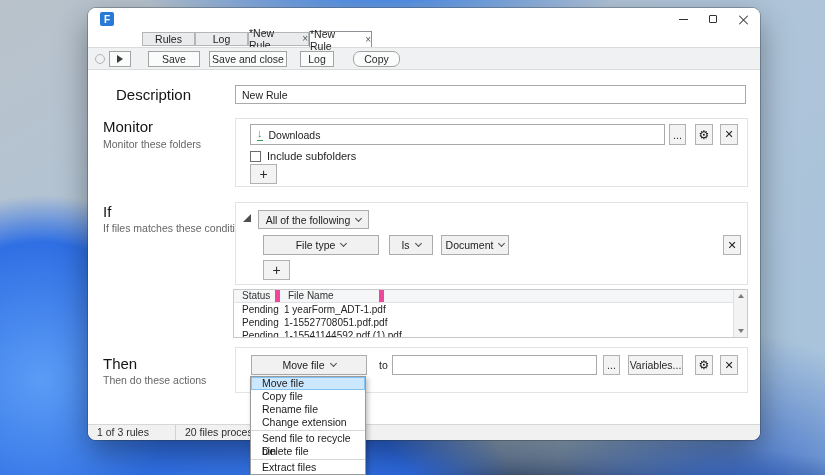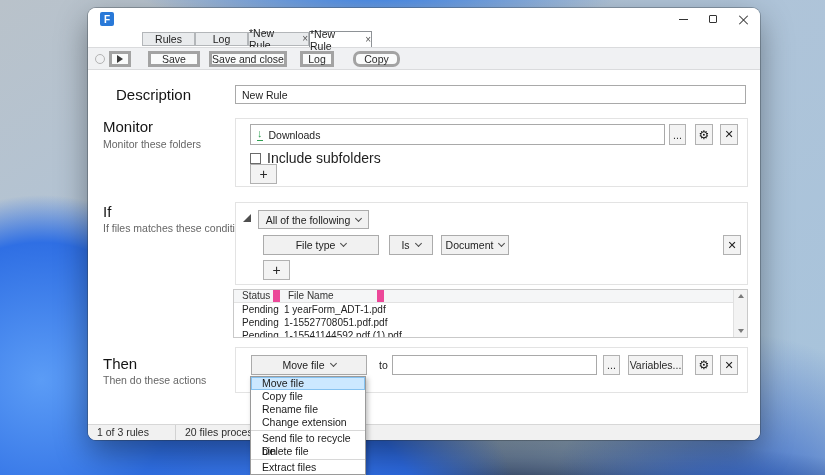--- a/index.html
+++ b/index.html
@@ -37,21 +37,21 @@
   .tab { position:absolute; top:2px; height:14px; background:#e9ebed; border:1px solid #b3b6b9;
     display:flex; align-items:center; justify-content:center; font-size:10.5px; color:#222; }
   .tab.active { top:1px; height:16px; background:#fff; border-color:#8e9296; border-bottom:none; z-index:2; }
   .tabx { margin-left:7px; font-size:10px; color:#555; line-height:10px; }
   .gearbtn { position:absolute; left:644px; top:1px; width:18px; height:15px; font-size:13px; color:#1f1f1f;
     display:flex; align-items:center; justify-content:center; }
 
   .toolbar { position:absolute; left:0; top:39px; width:100%; height:23px; background:#f0f1f3;
     border-top:1px solid #dadbdd; border-bottom:1px solid #dadbdd; }
   .tb-circle { position:absolute; left:7px; top:6px; width:10px; height:10px; border:1px solid #b3b3b3; border-radius:50%; }
-  .tbtn { position:absolute; top:3px; height:16px; background:#fafbfb; border:3px solid #a3a3a3;
+  .tbtn { position:absolute; top:3px; height:16px; background:#fafbfb; border:1px solid #a3a3a3;
     display:flex; align-items:center; justify-content:center; font-size:10.5px; color:#2b2b2b; }
   .play-tri { width:0; height:0; border-left:6px solid #3a3a3a; border-top:4px solid transparent; border-bottom:4px solid transparent; }
 
   .content { position:absolute; left:0; top:62px; width:100%; height:354px; background:#fff; }
   .sec-title { position:absolute; font-size:15px; color:#141414; }
   .sec-sub { position:absolute; font-size:10.5px; color:#666; }
 
   .group { position:absolute; left:147px; width:513px; border:1px solid #e3e3e3; background:#fff; }
   .inputbox { position:absolute; background:#fff; border:1px solid #a9a9a9; font-size:10.5px; color:#1d1d1d;
     display:flex; align-items:center; padding:0 6px; gap:6px; }
@@ -59,29 +59,29 @@
   .sel { position:absolute; background:#f1f1f1; border:1px solid #ababab; font-size:10.5px; color:#222;
     display:flex; align-items:center; justify-content:center; gap:6px; padding:0 6px; }
   .chev { width:5px; height:5px; border-right:1px solid #4a4a4a; border-bottom:1px solid #4a4a4a;
     transform:rotate(45deg); margin-top:-3px; flex:none; }
   .sqbtn { position:absolute; background:#f3f3f3; border:1px solid #b1b1b1; font-size:10.5px; color:#2a2a2a;
     display:flex; align-items:center; justify-content:center; }
   .xglyph { font-size:11px; color:#222; } .gearglyph { font-size:12px; color:#111; line-height:12px; }
   .dlicon { color:#2fa152; font-weight:bold; font-size:11px; line-height:10px; height:13px;
     border-bottom:1.5px solid #2fa152; flex:none; }
   .checkbox { width:11px; height:11px; border:1px solid #6b6b6b; background:#fff; flex:none; }
-  .cbrow { position:absolute; display:flex; align-items:center; gap:6px; font-size:14px; color:#1f1f1f; }
+  .cbrow { position:absolute; display:flex; align-items:center; gap:6px; font-size:11px; color:#1f1f1f; }
   .expander { width:0; height:0; border-left:8px solid transparent; border-bottom:8px solid #4f4f4f; }
 
   
   .filelist { position:absolute; left:145px; top:219px; width:515px; height:49px; border:1px solid #c9c9c9;
     background:#fff; overflow:hidden; }
   .fl-header { position:absolute; left:0; top:0; width:501px; height:13px; background:#f5f6f7;
     border-bottom:1px solid #e2e2e2; display:flex; font-size:10px; color:#333; }
-  .fl-hcell { padding-left:8px; line-height:12px; border-right:7px solid #ec4899; }
+  .fl-hcell { padding-left:8px; line-height:12px; border-right:5px solid #ec4899; }
   .fl-rows { position:absolute; left:0; top:13px; width:501px; height:36px; overflow:hidden; }
   .fl-row { display:flex; height:13px; line-height:13px; font-size:10px; color:#222; }
   .fl-c1 { width:46px; padding-left:8px; flex:none; } .fl-c2 { padding-left:4px; }
   .fl-scroll { position:absolute; right:0; top:0; width:14px; height:47px; background:#f3f3f3; border-left:1px solid #e0e0e0; }
   .sarr-up { position:absolute; left:4px; top:4px; width:0; height:0; border-left:3px solid transparent;
     border-right:3px solid transparent; border-bottom:4px solid #7a7a7a; }
   .sarr-dn { position:absolute; left:4px; bottom:4px; width:0; height:0; border-left:3px solid transparent;
     border-right:3px solid transparent; border-top:4px solid #7a7a7a; }
 
   .statusbar { position:absolute; left:0; bottom:0; width:100%; height:16px; background:#f1f1f1;

